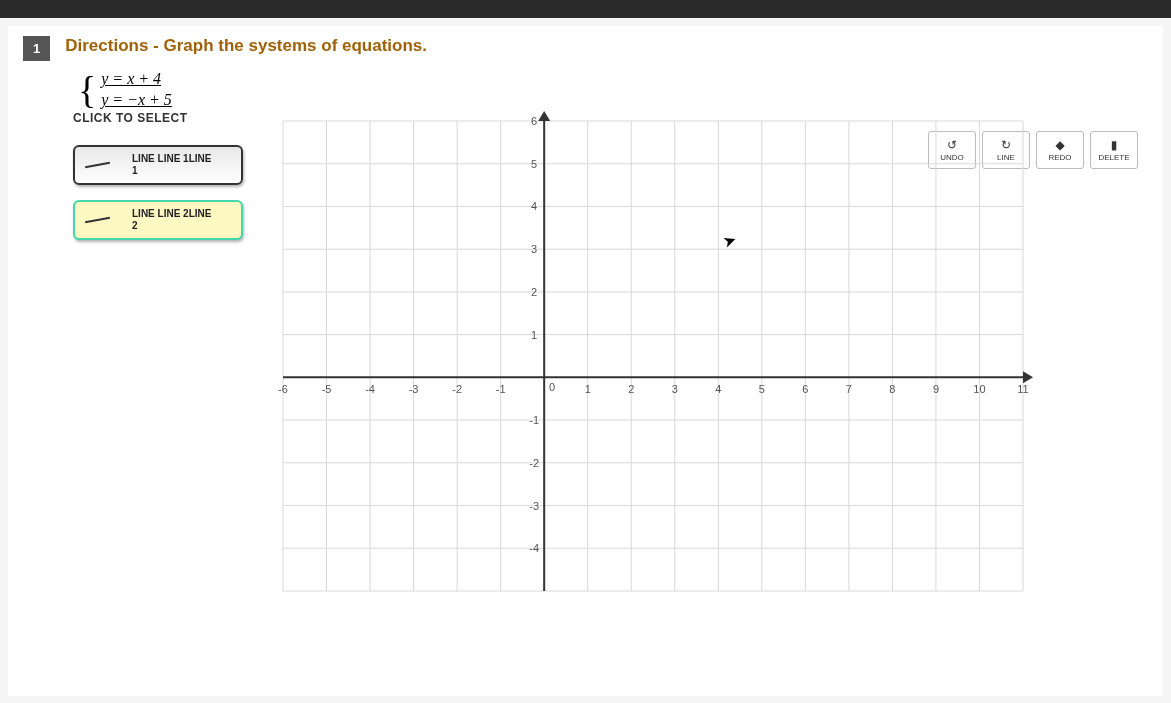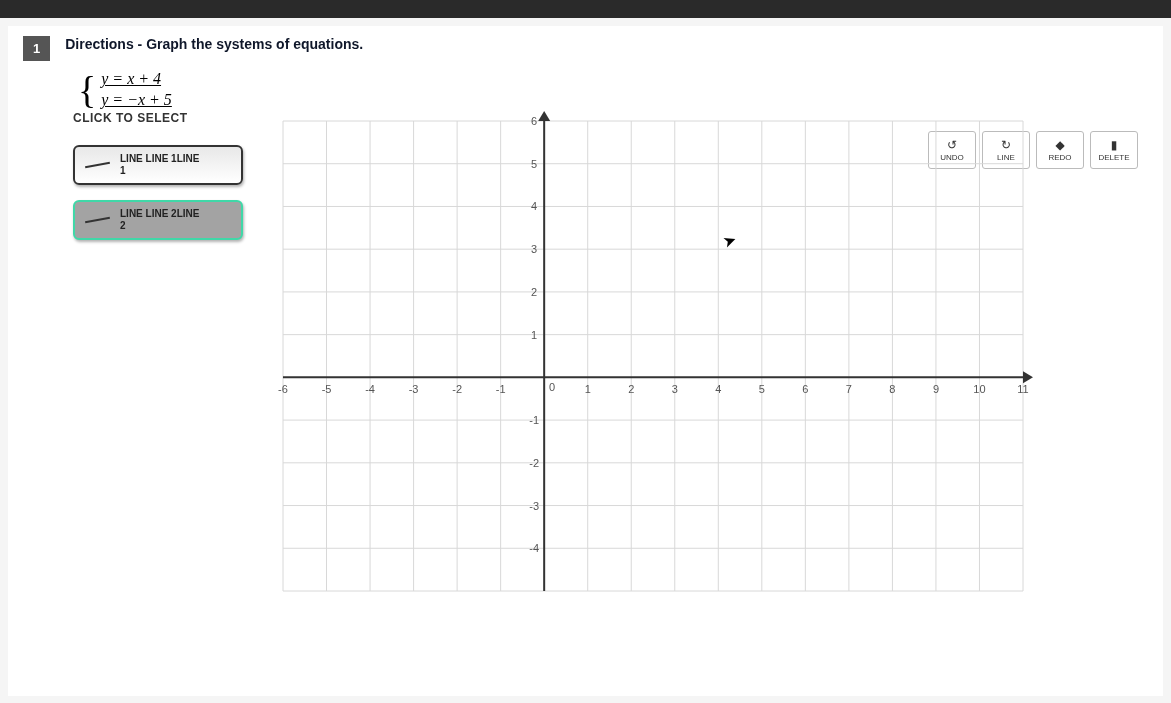--- a/index.html
+++ b/index.html
@@ -30,22 +30,22 @@
   }
   .question-number {
     background: #555;
     color: #fff;
     font-weight: bold;
     padding: 5px 10px;
     font-size: 13px;
   }
   .directions {
     font-weight: bold;
-    font-size: 14px;
-    color: #0f172a;
+    font-size: 17px;
+    color: #a16207;
   }
   .equations {
     margin-left: 55px;
     font-family: 'Times New Roman', serif;
     font-style: italic;
     font-size: 16px;
     display: flex;
     align-items: center;
     gap: 5px;
   }
@@ -95,30 +95,30 @@
     margin-bottom: 20px;
     letter-spacing: 0.5px;
   }
   .line-btn {
     border: 2px solid #333;
     border-radius: 6px;
     padding: 6px 10px;
     margin-bottom: 15px;
     display: flex;
     align-items: center;
-    gap: 10px;
+    gap: 22px;
     cursor: pointer;
     box-shadow: 1px 2px 3px rgba(0,0,0,0.3);
   }
   .line-btn.line1 {
     background: linear-gradient(to bottom, #e8e8e8, #fff);
     border-color: #333;
   }
   .line-btn.line2 {
-    background: #a3a3a3;
+    background: #fef9c3;
     border-color: #40d8a8;
   }
   .line-preview {
     width: 25px;
     height: 2px;
     background: #333;
     transform: rotate(-10deg);
   }
   .line-label {
     font-size: 10px;

